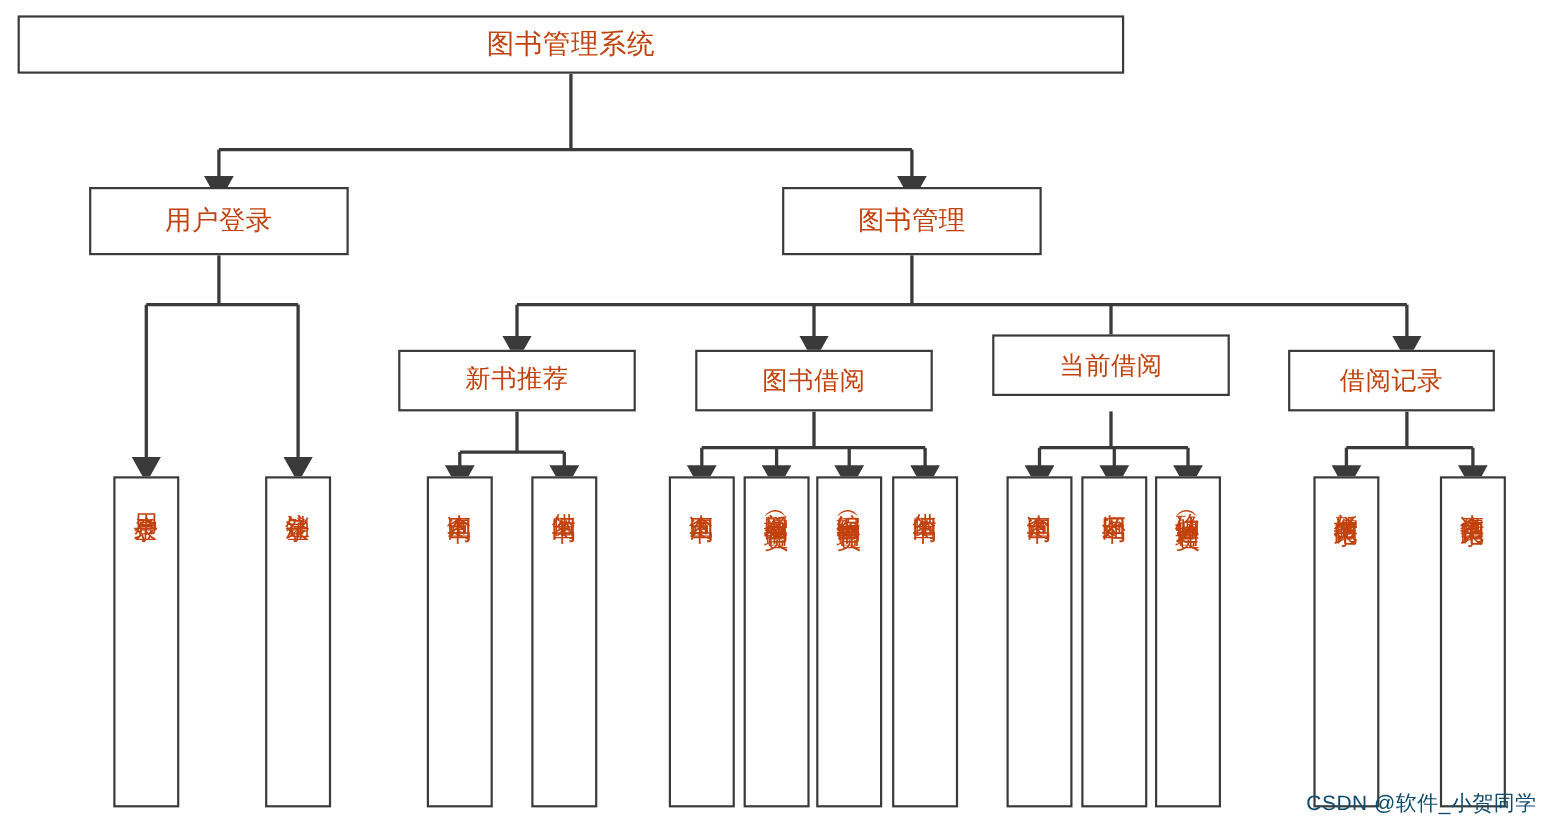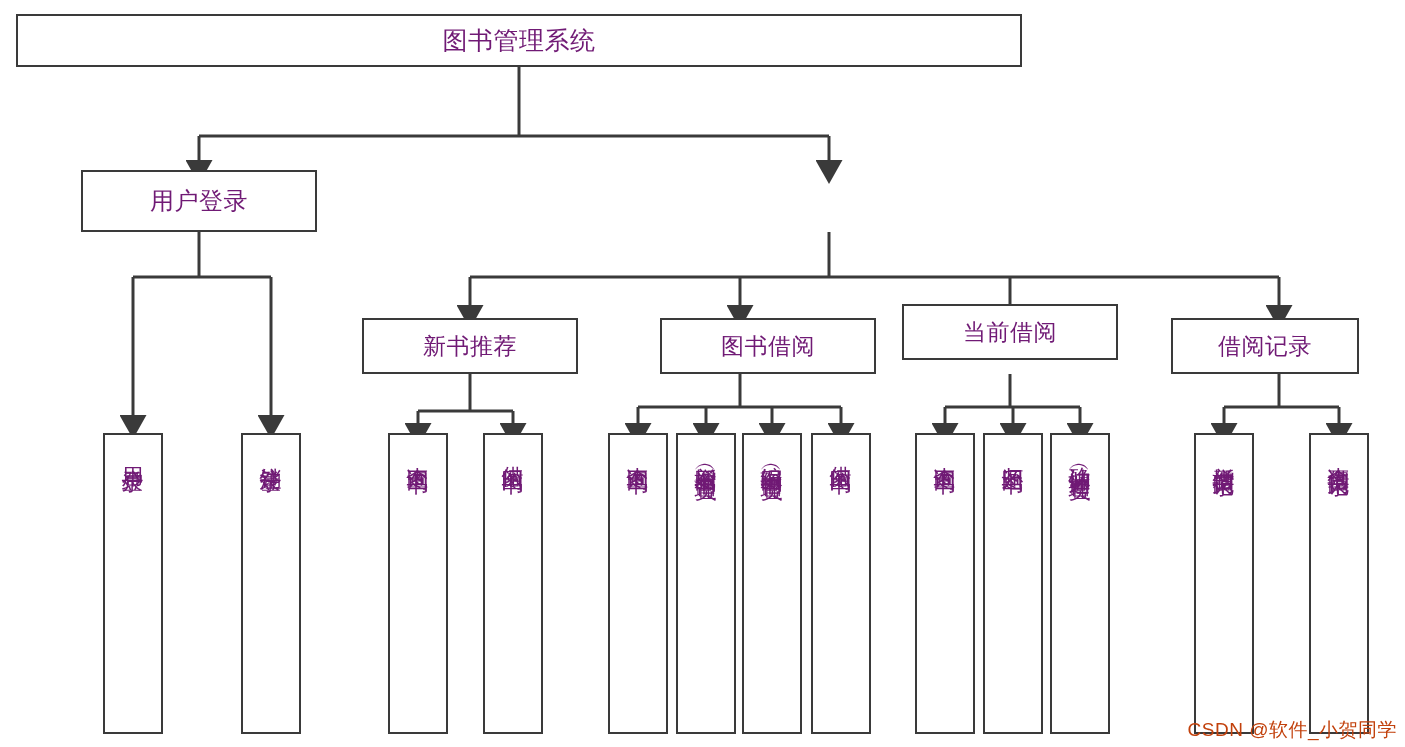--- a/index.html
+++ b/index.html
@@ -27,21 +27,21 @@
     pointer-events: none;
   }
   .node {
     position: absolute;
     box-sizing: border-box;
     border: 2.5px solid #3a3a3a;
     background: #ffffff;
     display: flex;
     align-items: center;
     justify-content: center;
-    color: #701a75;
+    color: #c2410c;
   }
   .node .label {
     font-size: 24px;
     line-height: 1.15;
     letter-spacing: 0.5px;
     white-space: nowrap;
   }
   .node.root .label { font-size: 25px; }
   .node.level1 .label { font-size: 24px; }
   .node.level2 .label { font-size: 23px; }
@@ -57,21 +57,21 @@
     line-height: 1.32;
     letter-spacing: 2px;
     white-space: pre-line;
     text-align: left;
   }
   .watermark {
     position: absolute;
     right: 8px;
     bottom: 4px;
     font-size: 19px;
-    color: #c2410c;
+    color: #0c4a6e;
     letter-spacing: 0.5px;
     white-space: nowrap;
     font-family: "Liberation Sans", "DejaVu Sans", sans-serif;
   }
 </style>
 </head>
 <body>
 
 <div id="canvas">
 
@@ -125,25 +125,28 @@
     </g>
   </svg>
 
   <div class="node root" style="left:16px; top:14px; width:1006px; height:53px;">
     <span class="label">图书管理系统</span>
   </div>
 
   <div class="node level1" style="left:81px; top:170px; width:236px; height:62px;">
     <span class="label">用户登录</span>
   </div>
-
-  <div class="node level2" style="left:362px; top:318px; width:216px; height:56px;">
+  <div class="node level1" style="left:711px; top:170px; width:236px; height:62px;">
+    <span class="label">图书管理</span>
+  </div>
+
+  <div class="node level2" style="left:362px; top:318px; width:216px; height:56px;font-family:Liberation Mono, monospace;">
     <span class="label">新书推荐</span>
   </div>
-  <div class="node level2" style="left:632px; top:318px; width:216px; height:56px;margin-left:28px;">
+  <div class="node level2" style="left:632px; top:318px; width:216px; height:56px;">
     <span class="label">图书借阅</span>
   </div>
   <div class="node level2" style="left:902px; top:304px; width:216px; height:56px;">
     <span class="label">当前借阅</span>
   </div>
   <div class="node level2" style="left:1171px; top:318px; width:188px; height:56px;">
     <span class="label">借阅记录</span>
   </div>
 
   <div class="node leaf" style="left:103px; top:433px; width:60px; height:301px;">

